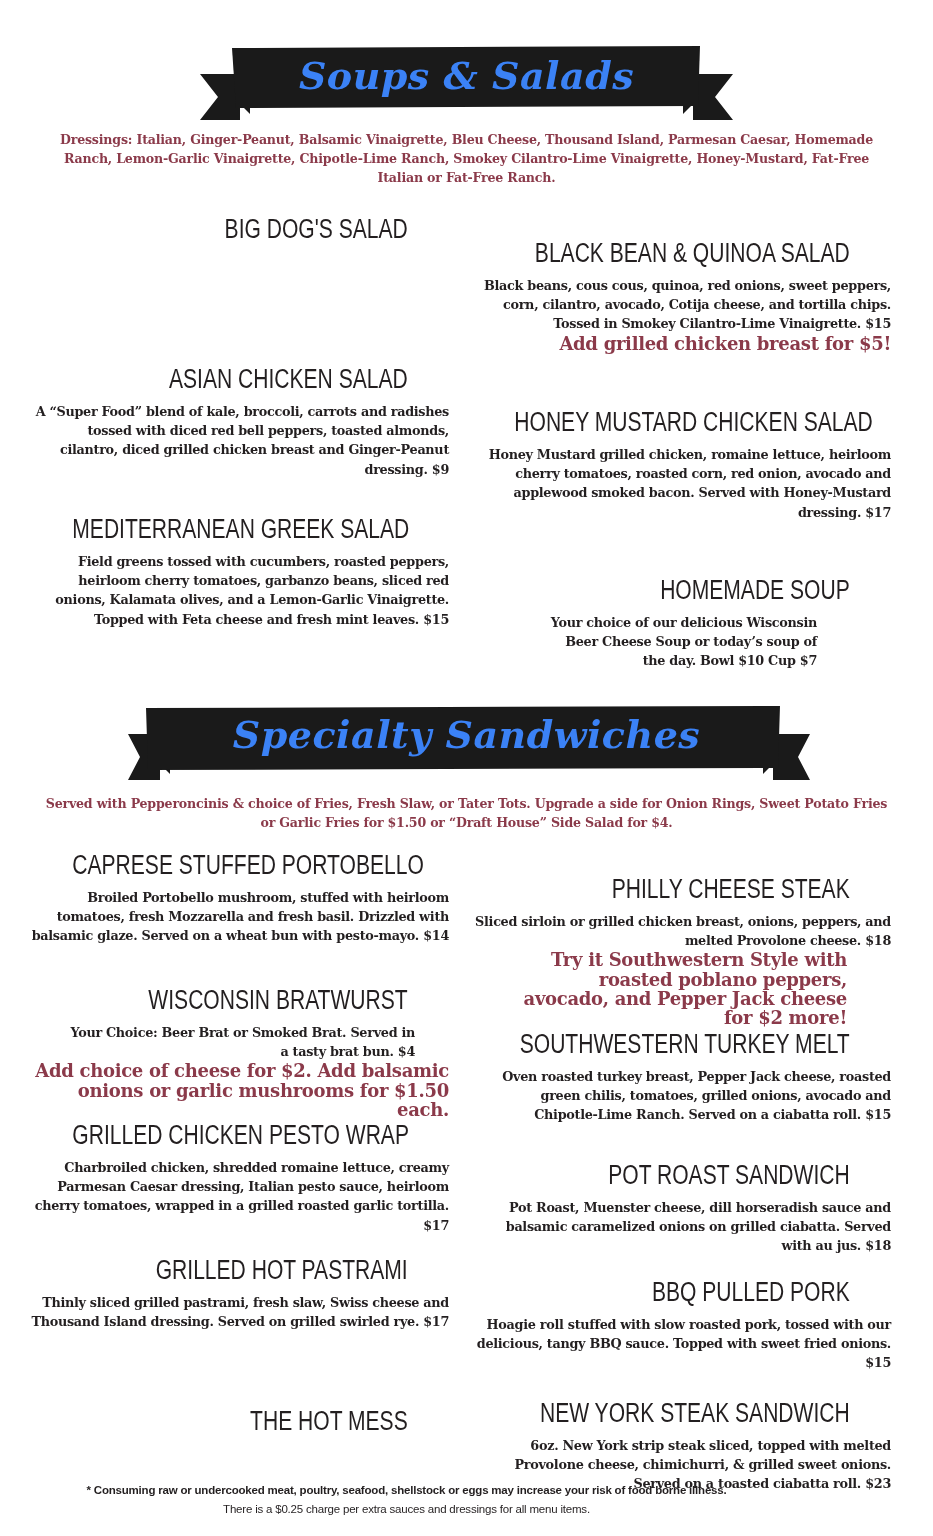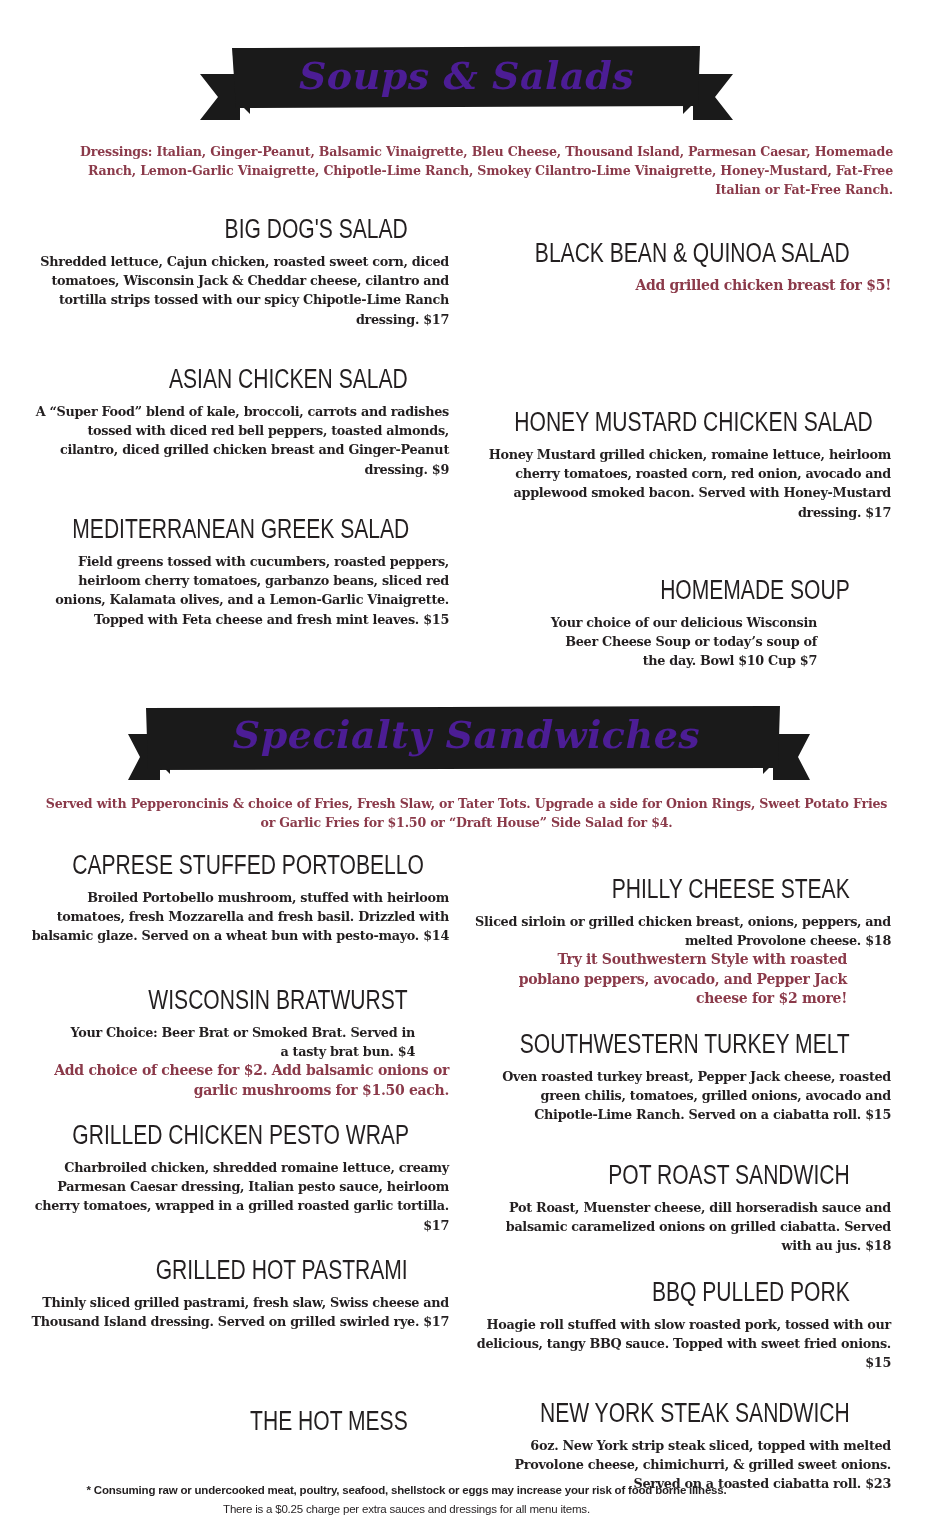--- a/index.html
+++ b/index.html
@@ -3,53 +3,53 @@
 <meta charset="utf-8">
 <style>
   * { box-sizing: border-box; margin: 0; padding: 0; }
   html, body { width: 933px; height: 1536px; background: #ffffff; overflow: hidden; }
   body { position: relative; color: #231f20; font-family: "DejaVu Serif", serif; }
 
   .banner { position: absolute; left: 0; width: 933px; }
   .banner svg { position: absolute; left: 0; top: 0; }
   .banner-title {
     position: absolute; left: 0; right: 0; text-align: center;
-    color: #4c1d95; font-family: "DejaVu Serif", serif; font-style: italic; font-weight: bold;
+    color: #3b82f6; font-family: "DejaVu Serif", serif; font-style: italic; font-weight: bold;
     letter-spacing: 0.5px;
   }
   #banner-soups { top: 40px; height: 80px; }
   #banner-soups .banner-title { top: 13px; font-size: 38px; }
   #banner-sandwiches { top: 698px; height: 82px; }
   #banner-sandwiches .banner-title { top: 14px; font-size: 38px; }
 
   .note {
     position: absolute; left: 40px; width: 853px; text-align: center;
     color: #8b3a4a; font-family: "DejaVu Serif", serif; font-weight: bold;
     font-size: 12.6px; line-height: 19px; letter-spacing: -0.2px;
   }
-  #dressings-note { top: 142px; text-align: right; }
+  #dressings-note { top: 130px; }
   #sides-note { top: 794px; }
 
   .item { position: absolute; width: 430px; text-align: right; }
   .item.left { left: 25px; }
   .item.right { left: 467px; margin-top: 24px; }
   .item-name {
     font-family: "Liberation Sans Narrow", "Liberation Sans", sans-serif;
     font-size: 27px; line-height: 34px; color: #231f20;
     transform: scaleX(0.78); transform-origin: center; white-space: nowrap;
     letter-spacing: 0px; margin-bottom: 6px;
   }
   .item-desc {
     font-family: "DejaVu Serif", serif; font-weight: bold;
     font-size: 12.8px; line-height: 19.2px; color: #231f20; letter-spacing: -0.3px;
     padding: 0 6px;
   }
   .item-extra {
     font-family: "DejaVu Serif", serif; font-weight: bold;
-    font-size: 14px; line-height: 19.2px; color: #8b3a4a; letter-spacing: -0.3px;
+    font-size: 18px; line-height: 19.2px; color: #8b3a4a; letter-spacing: -0.3px;
     padding: 0 6px;
   }
 
   .footer {
     position: absolute; left: 0; width: 813px; text-align: center;
     font-family: "Liberation Sans", sans-serif; color: #231f20;
   }
   #footer-1 { top: 1484px; font-size: 11.5px; font-weight: bold; letter-spacing: -0.2px; }
   #footer-2 { top: 1503px; font-size: 11.5px; letter-spacing: -0.2px; }
 </style>
@@ -64,24 +64,24 @@
     <polygon points="683,64 693,64 683,74" fill="#1a1a1a"></polygon>
     <path d="M232,8 L700,6 L698,66 L236,68 Z" fill="#1a1a1a"></path>
   </svg>
   <div class="banner-title">Soups &amp; Salads</div>
 </div>
 
 <div class="note" id="dressings-note">Dressings: Italian, Ginger-Peanut, Balsamic Vinaigrette, Bleu Cheese, Thousand Island, Parmesan Caesar, Homemade Ranch, Lemon-Garlic Vinaigrette, Chipotle-Lime Ranch, Smokey Cilantro-Lime Vinaigrette, Honey-Mustard, Fat-Free Italian or Fat-Free Ranch.</div>
 
 <div class="item left" style="top:212px">
   <div class="item-name">BIG DOG'S SALAD</div>
-  <div class="item-desc">Shredded lettuce, Cajun chicken, roasted sweet corn, diced tomatoes, Wisconsin Jack &amp; Cheddar cheese, cilantro and tortilla strips tossed with our spicy Chipotle-Lime Ranch dressing. $17</div>
 </div>
 <div class="item right" style="top:212px">
   <div class="item-name">BLACK BEAN &amp; QUINOA SALAD</div>
+  <div class="item-desc">Black beans, cous cous, quinoa, red onions, sweet peppers, corn, cilantro, avocado, Cotija cheese, and tortilla chips. Tossed in Smokey Cilantro-Lime Vinaigrette. $15</div>
   <div class="item-extra">Add grilled chicken breast for $5!</div>
 </div>
 <div class="item left" style="top:362px">
   <div class="item-name">ASIAN CHICKEN SALAD</div>
   <div class="item-desc">A “Super Food” blend of kale, broccoli, carrots and radishes tossed with diced red bell peppers, toasted almonds, cilantro, diced grilled chicken breast and Ginger-Peanut dressing. $9</div>
 </div>
 <div class="item right" style="top:381px">
   <div class="item-name">HONEY MUSTARD CHICKEN SALAD</div>
   <div class="item-desc">Honey Mustard grilled chicken, romaine lettuce, heirloom cherry tomatoes, roasted corn, red onion, avocado and applewood smoked bacon. Served with Honey-Mustard dressing. $17</div>
 </div>

